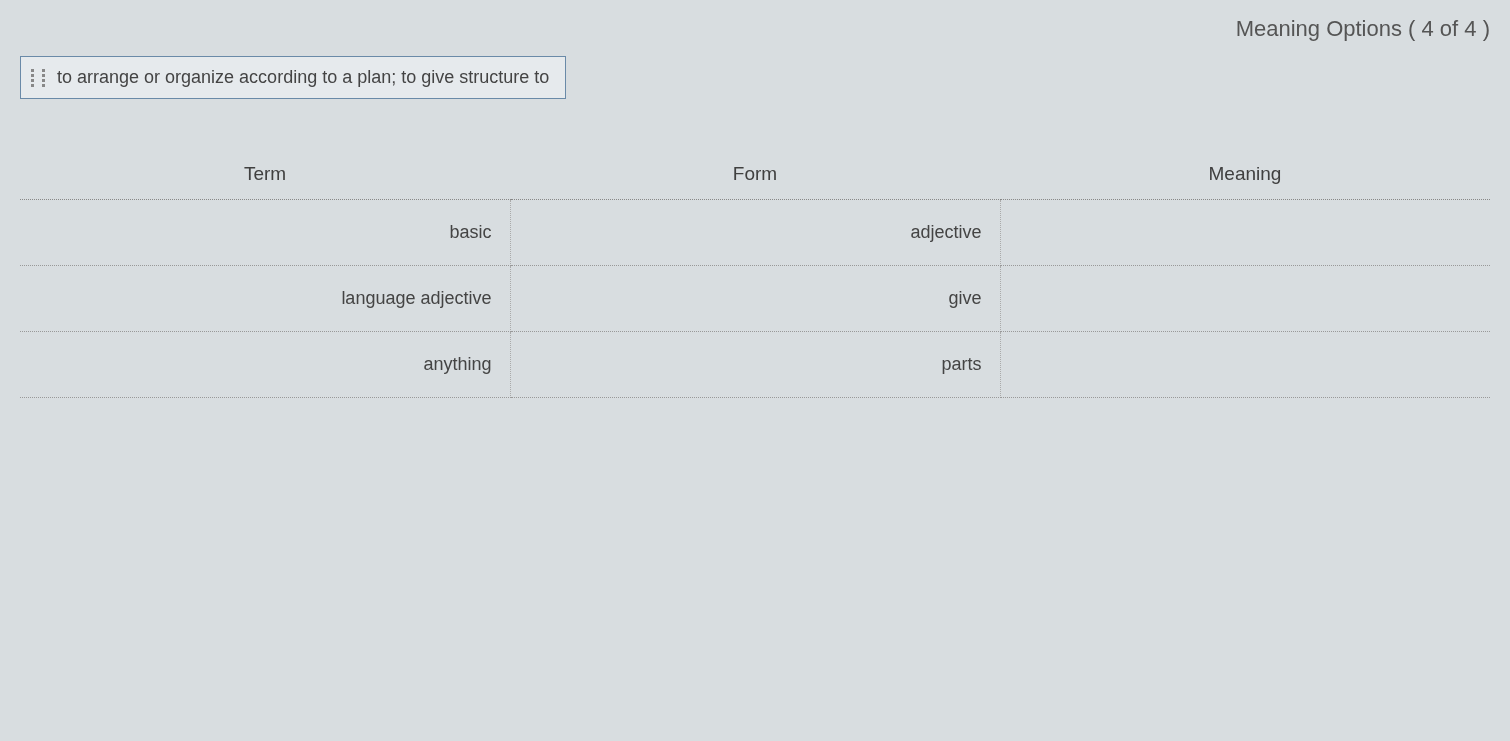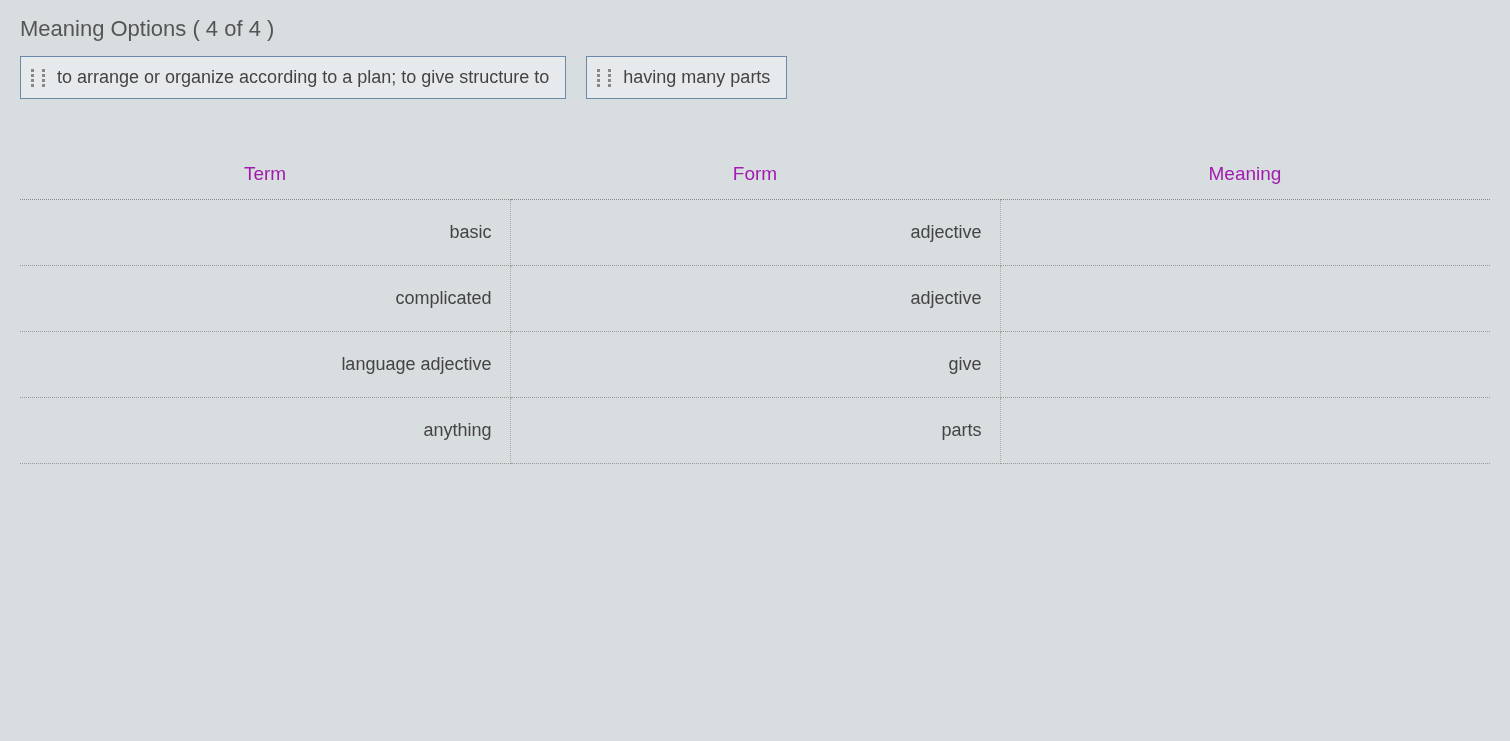--- a/index.html
+++ b/index.html
@@ -8,20 +8,21 @@
       background: #d8dde0;
       color: #444;
       padding: 16px 20px;
       font-size: 18px;
     }
     .section-title {
       font-size: 22px;
       color: #555;
       font-weight: 400;
       margin-bottom: 14px;
+      text-align: right;
     }
     .options-container {
       display: flex;
       flex-wrap: wrap;
       gap: 20px;
       margin-bottom: 50px;
     }
     .option-card {
       display: inline-flex;
       align-items: center;
@@ -52,21 +53,21 @@
       display: block;
     }
     table {
       width: 100%;
       border-collapse: collapse;
       table-layout: fixed;
     }
     th {
       font-weight: 400;
       font-size: 19px;
-      color: #a21caf;
+      color: #404040;
       padding: 14px 18px;
       border-bottom: 1px dotted #888;
       text-align: center;
     }
     td {
       padding: 22px 18px;
       border-bottom: 1px dotted #999;
       border-right: 1px dotted #aaa;
       font-size: 18px;
       color: #444;
@@ -98,63 +99,37 @@
           <i></i>
           <i></i>
         </span>
         <span>
           <i></i>
           <i></i>
         </span>
       </div>
     <span>to arrange or organize according to a plan; to give structure to</span>
   </div>
-  <div class="option-card">
-    <div class="drag-handle">
-        <span>
-          <i></i>
-          <i></i>
-        </span>
-        <span>
-          <i></i>
-          <i></i>
-        </span>
-        <span>
-          <i></i>
-          <i></i>
-        </span>
-        <span>
-          <i></i>
-          <i></i>
-        </span>
-      </div>
-    <span>having many parts</span>
-  </div>
 </div>
 
 <table>
   <thead>
     <tr>
       <th>Term</th>
       <th>Form</th>
       <th>Meaning</th>
     </tr>
   </thead>
   <tbody>
     <tr>
       <td>basic</td>
       <td>adjective</td>
       <td class="drop-zone"></td>
     </tr>
     <tr>
-      <td>complicated</td>
-      <td>adjective</td>
-      <td class="drop-zone"></td>
-    </tr>
-    <tr>
       <td>language adjective</td>
       <td>give</td>
       <td class="drop-zone"></td>
     </tr>
     <tr>
       <td>anything</td>
       <td>parts</td>
       <td class="drop-zone"></td>
     </tr>
   </tbody>

